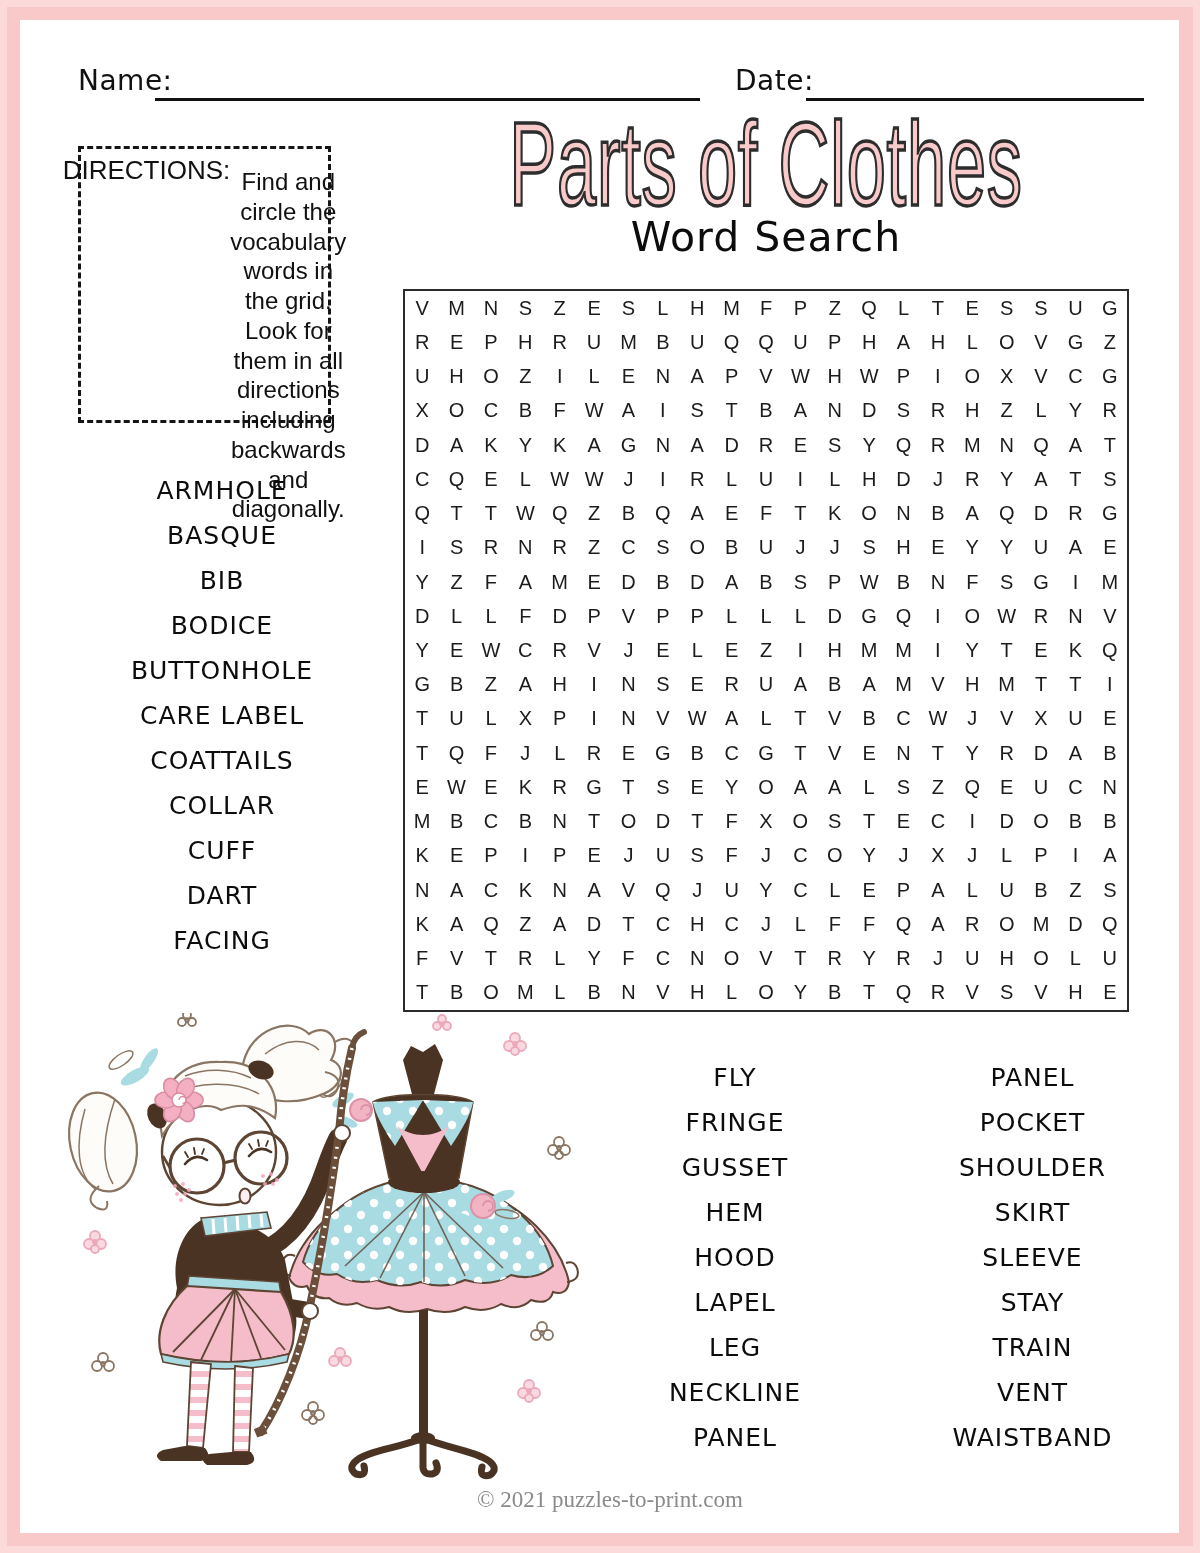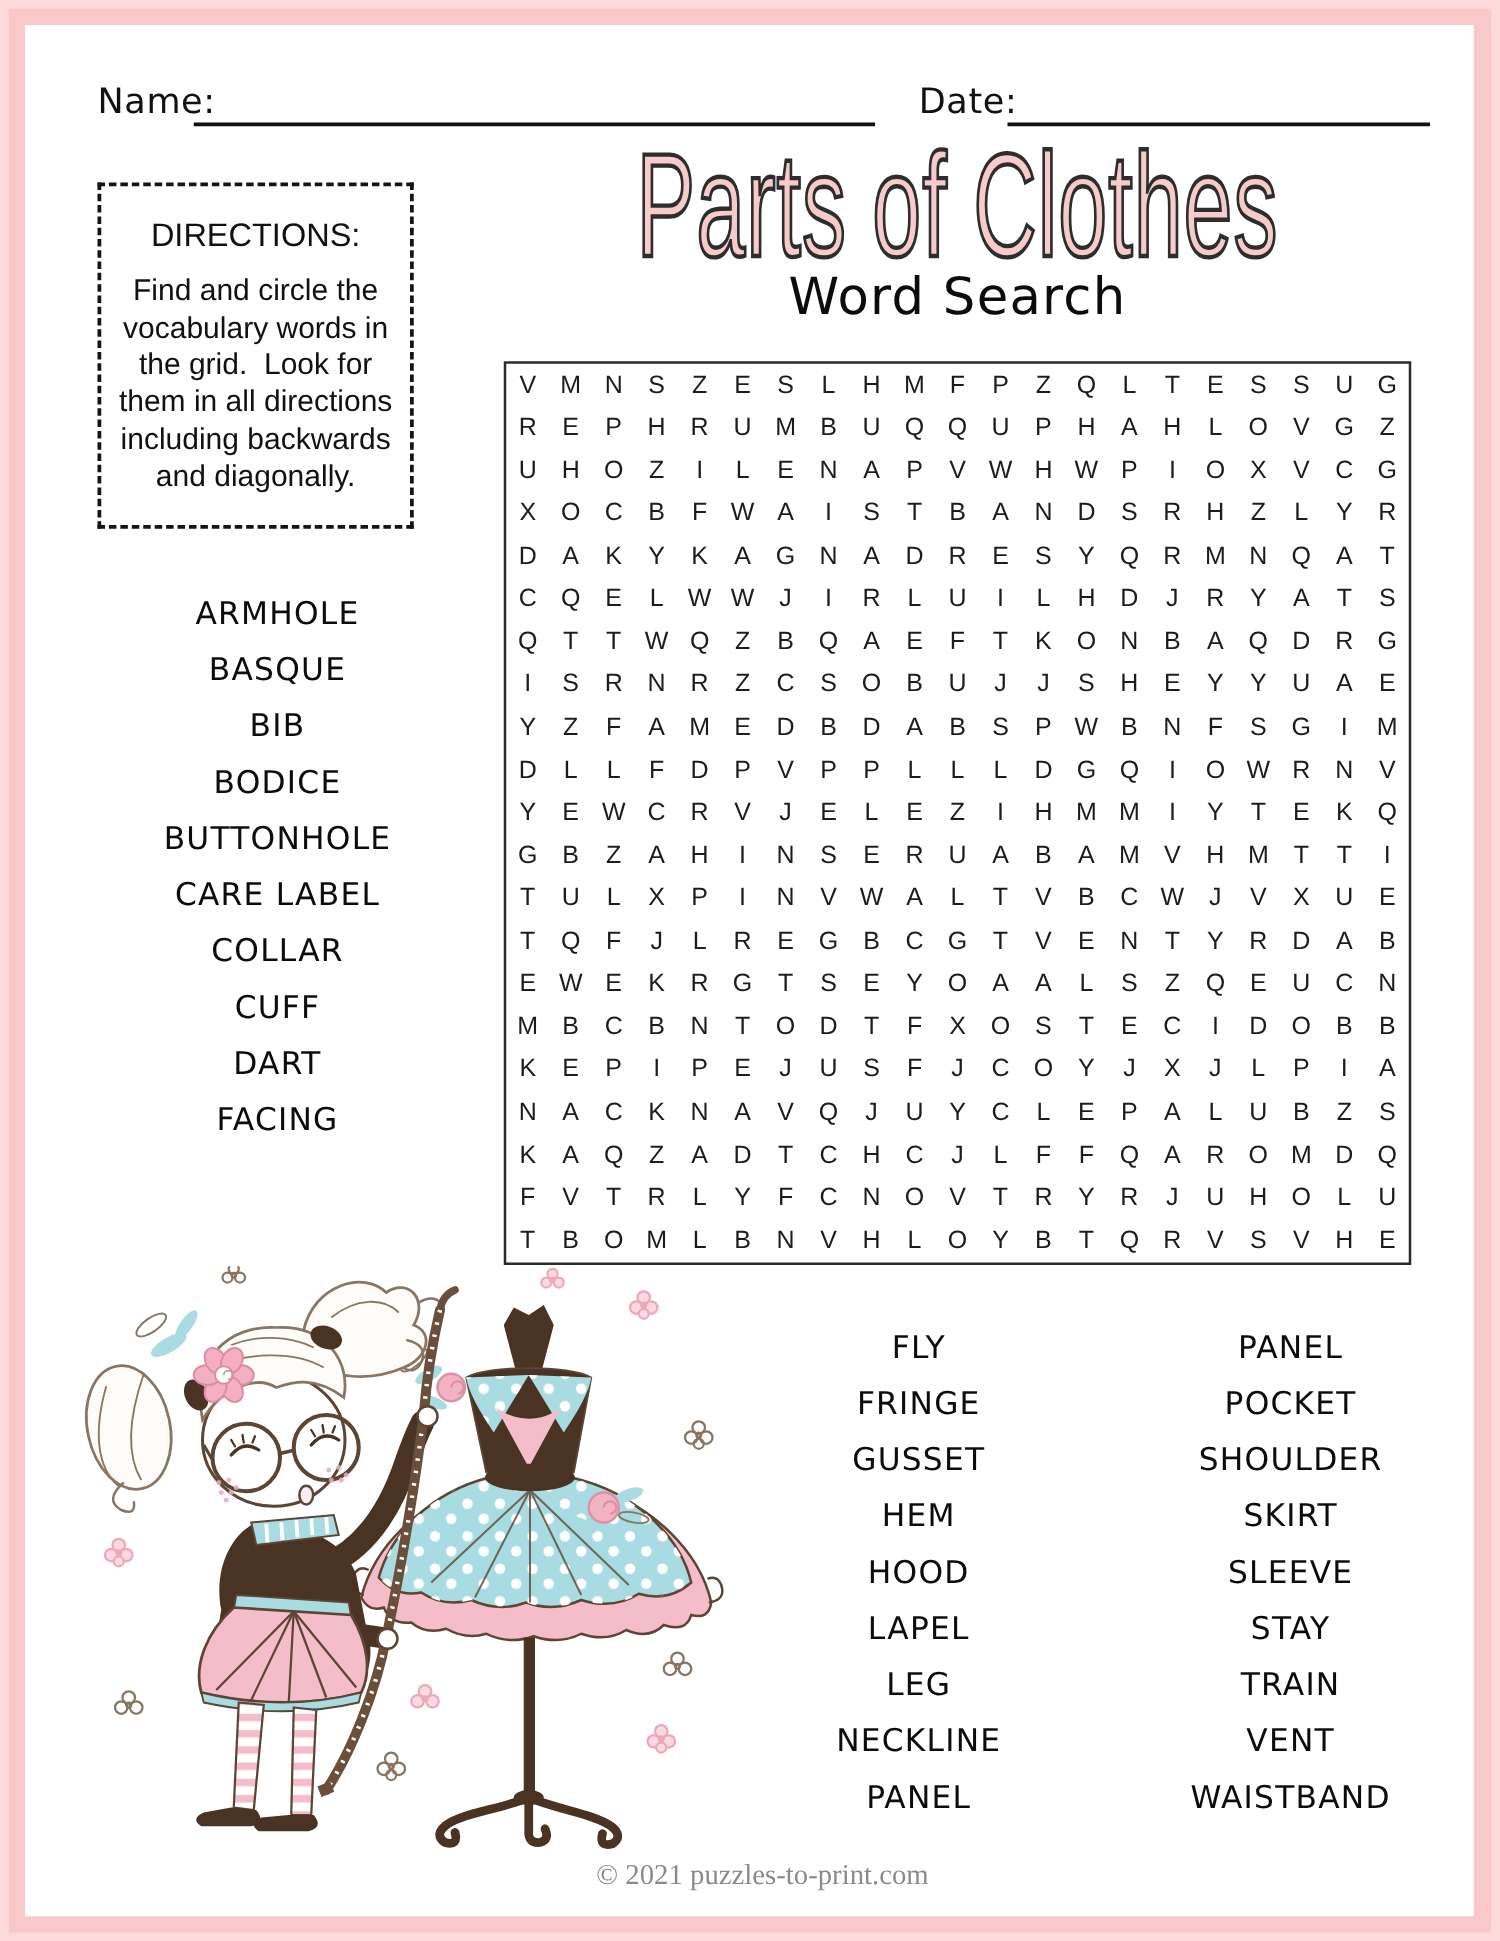--- a/index.html
+++ b/index.html
@@ -31,21 +31,21 @@
     text-shadow:0 0 1px var(--title-outline,#2d2d2d);
     transform:scale(0.80,1.34); transform-origin:50% 10%;
   }
   .subtitle-wrap{position:absolute; left:403px; top:213px; width:726px; text-align:center;}
   .subtitle{font-size:41px; color:#0c0c0c; letter-spacing:1px;}
 
   
   .directions{
     position:absolute; left:78px; top:146px; width:253px; height:277px;
     border:3px dashed #151515; box-sizing:border-box;
-    display:flex; flex-direction:column; justify-content:center;
+    display:flex; flex-direction:row; justify-content:center;
     text-align:center; padding:6px 8px;
   }
   .directions-heading{font-family:"Liberation Sans",sans-serif; font-size:26px; color:#111; margin-bottom:2px;}
   .directions-body{font-family:"Liberation Sans",sans-serif; font-size:24px; line-height:1.24; color:#111; white-space:pre-wrap;margin-top:12px;}
 
   
   .word-col{position:absolute; display:flex; flex-direction:column;}
   .words-left{left:78px; top:468px; width:288px;}
   .words-bl{left:600px; top:1055px; width:270px;}
   .words-br{left:895px; top:1055px; width:275px;}
@@ -92,20 +92,21 @@
     <div class="directions-body">Find and circle the vocabulary words in the grid.  Look for them in all directions including backwards and diagonally.</div>
   </div>
 
   <div class="word-col words-left">
       <div class="word">ARMHOLE</div>
       <div class="word">BASQUE</div>
       <div class="word">BIB</div>
       <div class="word">BODICE</div>
       <div class="word">BUTTONHOLE</div>
       <div class="word">CARE LABEL</div>
+      <div class="word">COATTAILS</div>
       <div class="word">COLLAR</div>
       <div class="word">CUFF</div>
       <div class="word">DART</div>
       <div class="word">FACING</div>
     </div>
 
   <div class="grid-box">
       <span class="cell">V</span>
       <span class="cell">M</span>
       <span class="cell">N</span>

